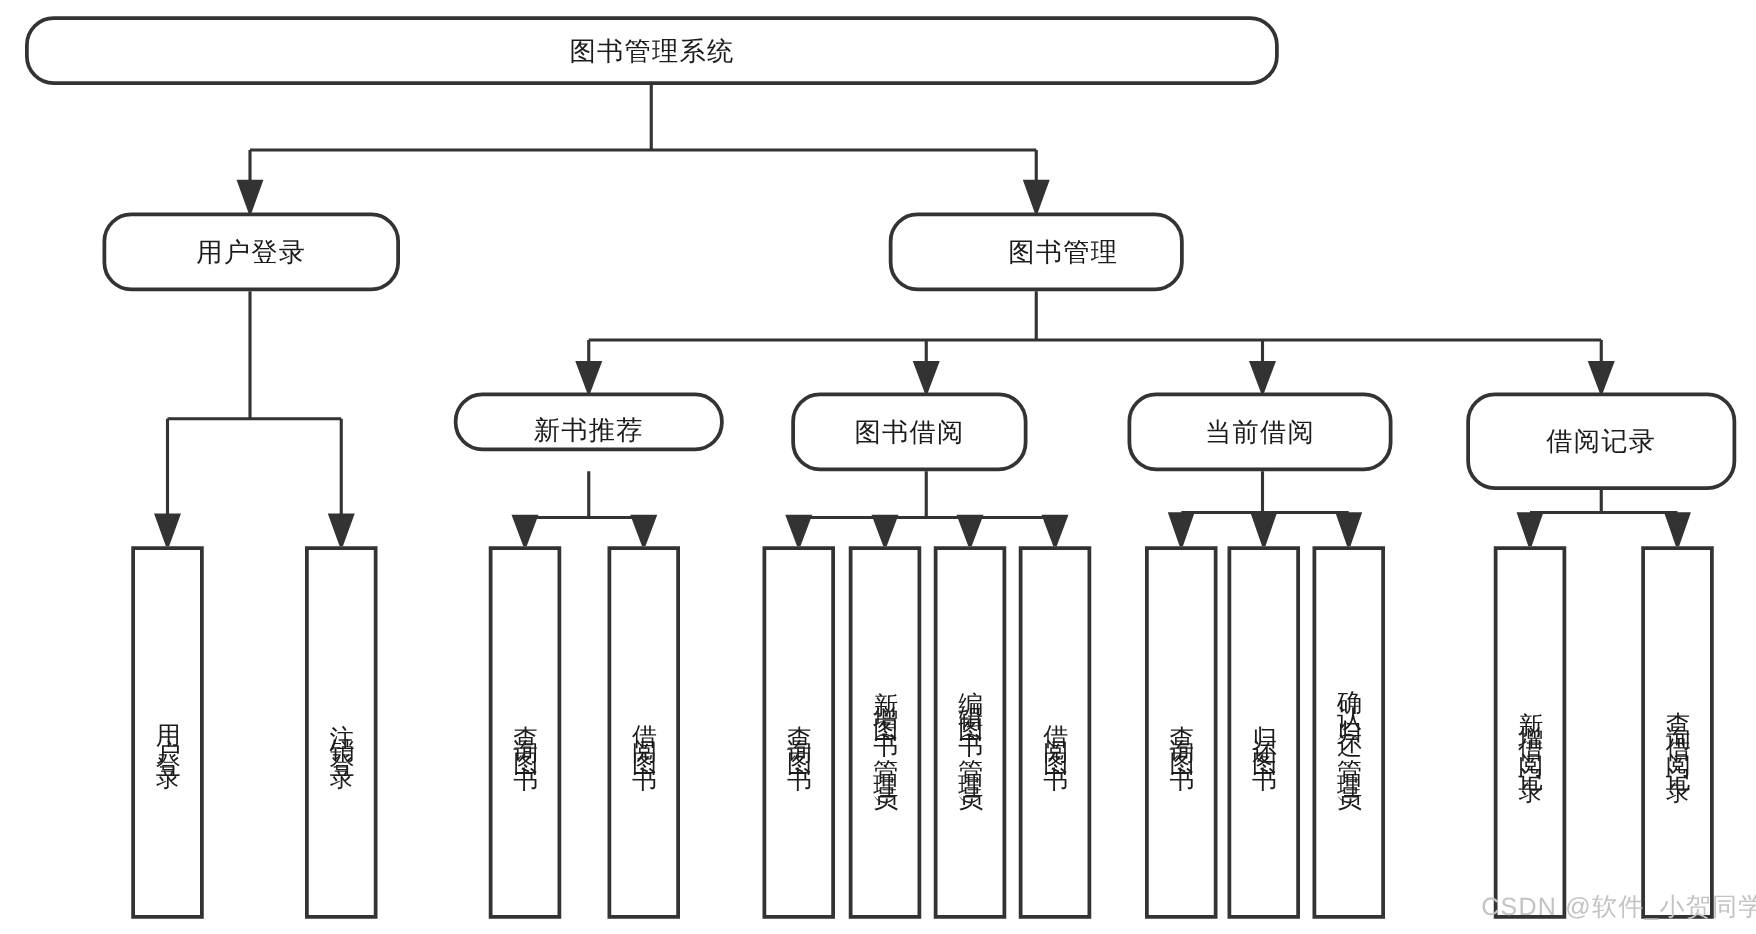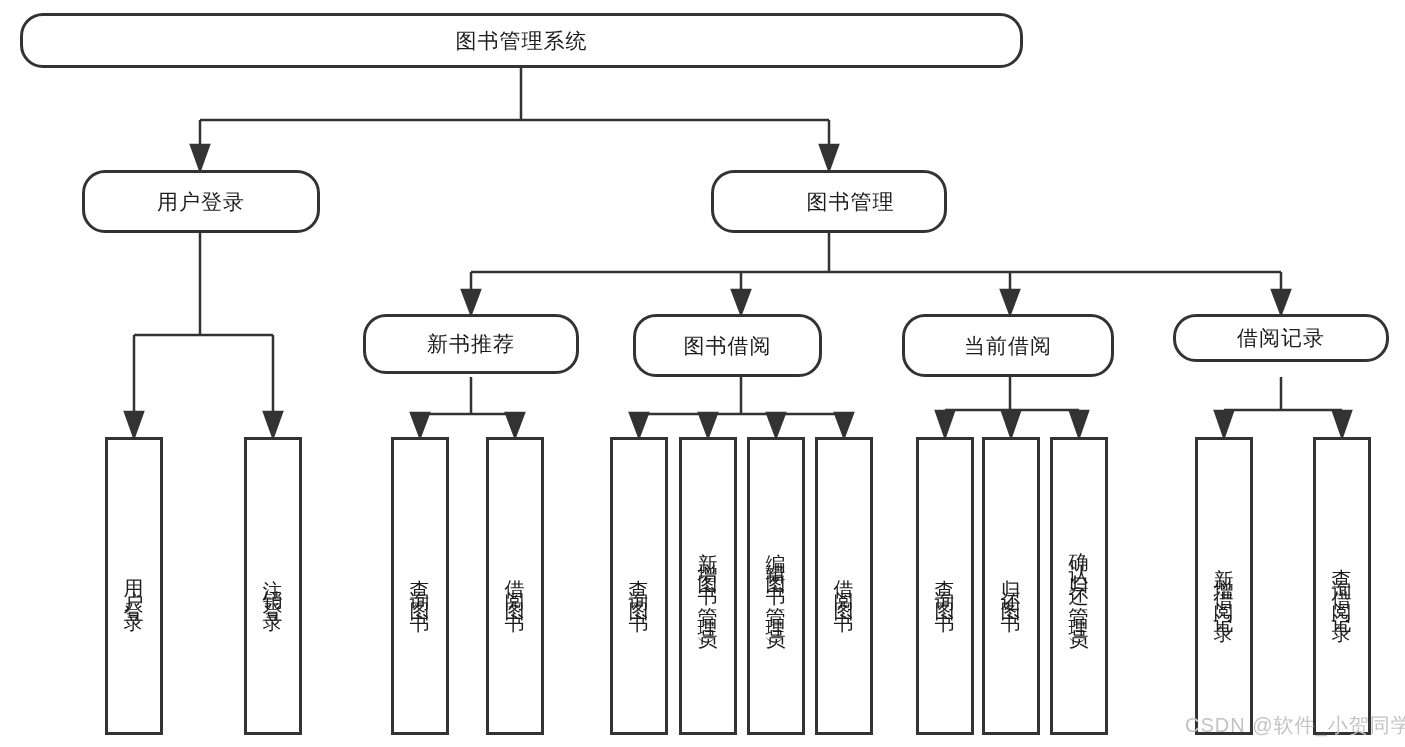--- a/index.html
+++ b/index.html
@@ -44,24 +44,24 @@
     writing-mode: vertical-rl;
     text-orientation: mixed;
     font-size: 20px;
     letter-spacing: 11px;
     line-height: 1;
     white-space: nowrap;
   }
   .root-box   { left: 20px;   top: 13px;  width: 1003px; height: 55px; }
   .n-user     { left: 82px;   top: 170px; width: 238px;  height: 63px; }
   .n-bookmgmt { left: 711px;  top: 170px; width: 236px;  height: 63px; padding-left: 43px; }
-  .n-newrec   { left: 363px;  top: 314px; width: 216px;  height: 60px; }
+  .n-newrec   { left: 363px;  top: 314px; width: 216px;  height: 47px; align-items: flex-end; }
   .n-borrow   { left: 633px;  top: 314px; width: 189px;  height: 63px; }
   .n-current  { left: 902px;  top: 314px; width: 212px;  height: 63px; }
-  .n-record   { left: 1173px; top: 314px; width: 216px;  height: 48px; }
+  .n-record   { left: 1173px; top: 314px; width: 216px;  height: 78px; }
   .leaf       { top: 437px; width: 58px; height: 298px; }
   .lf-userlogin { left: 105px;  }
   .lf-logout    { left: 244px;  }
   .lf-nbr-q     { left: 391px;  }
   .lf-nbr-b     { left: 486px;  }
   .lf-bb-q      { left: 610px;  }
   .lf-bb-add    { left: 679px;  }
   .lf-bb-edit   { left: 747px;  }
   .lf-bb-borrow { left: 815px;  }
   .lf-cb-q      { left: 916px;  }

